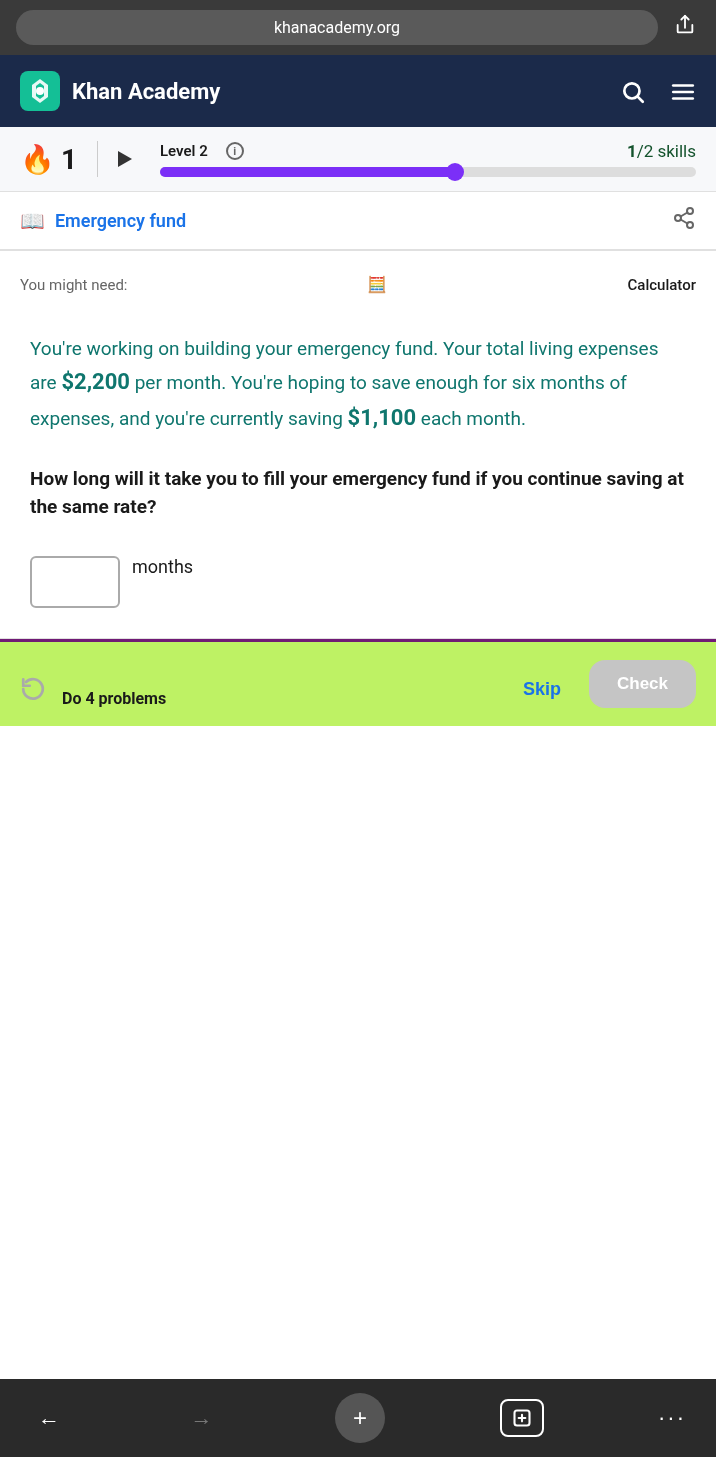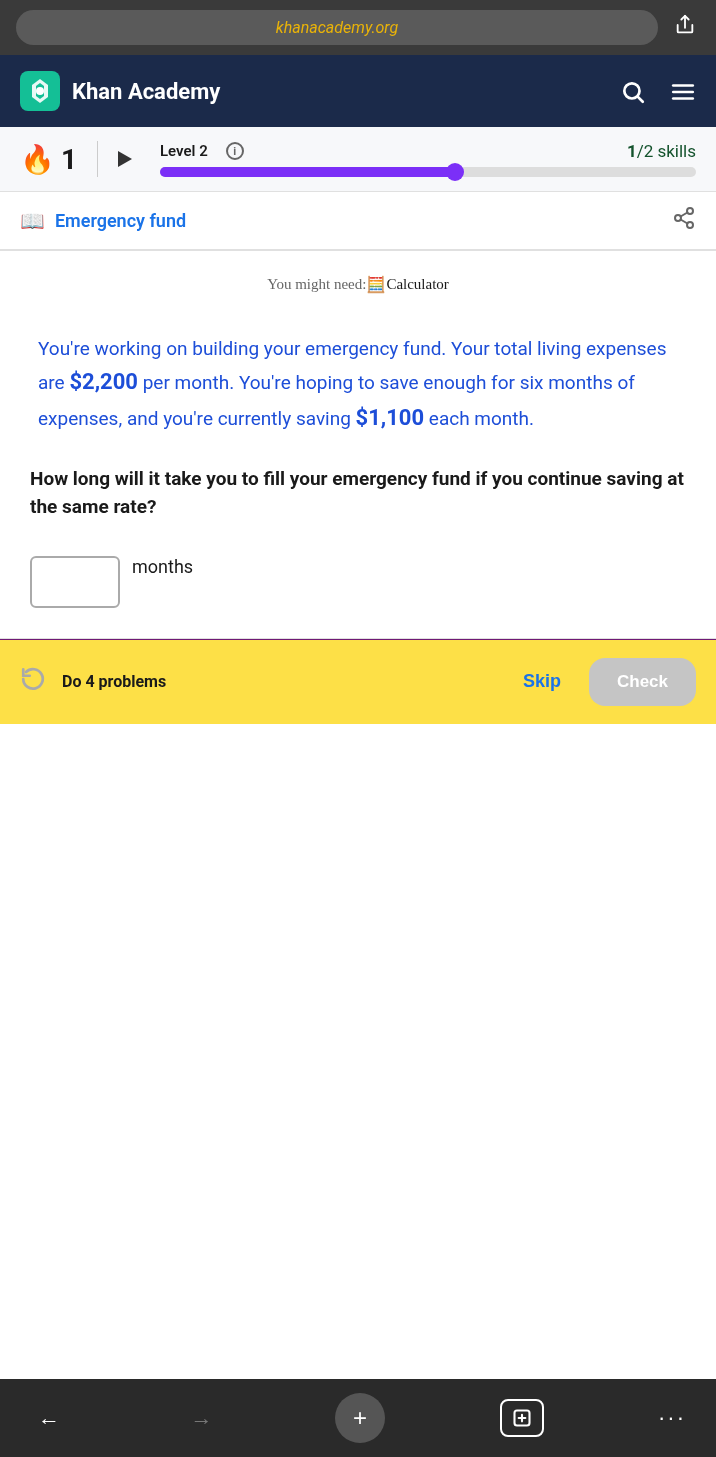--- a/index.html
+++ b/index.html
@@ -25,24 +25,23 @@
     .url-bar {
       background: #5a5a5a;
       border-radius: 20px;
       padding: 8px 20px;
       flex: 1;
       display: flex;
       align-items: center;
       justify-content: center;
     }
     .url-text {
-      color: #eab308;
+      color: #ffffff;
       font-size: 16px;
       font-weight: 400;
-      font-style: italic;
     }
     .share-btn {
       color: #ffffff;
       font-size: 20px;
       background: none;
       border: none;
       cursor: pointer;
       padding: 4px;
     }
 
@@ -205,37 +204,37 @@
       flex-direction: column;
     }
 
     .calculator-hint {
       text-align: center;
       padding: 24px 20px 10px;
       color: #666;
       font-size: 15px;
       display: flex;
       align-items: center;
-      justify-content: center;
-      font-family: Liberation Serif, serif;
+      justify-content: space-between;
+      gap: 6px;
     }
     .calc-icon {
       font-size: 16px;
     }
     .calc-link {
       color: #1a1a1a;
       text-decoration: none;
       font-weight: 500;
     }
 
     .problem-text {
-      padding: 30px 38px 20px;
+      padding: 30px 30px 20px;
       font-size: 19px;
       line-height: 1.6;
-      color: #1d4ed8;
+      color: #0f766e;
     }
     .money-bold {
       font-size: 22px;
       font-weight: 700;
     }
 
     .question-text {
       padding: 10px 30px 24px;
       font-size: 19px;
       font-weight: 700;
@@ -265,26 +264,26 @@
     }
 
     .divider-h {
       height: 1px;
       background: #e0e0e0;
       margin: 0;
     }
 
     
     .action-bar {
-      background: #fde047;
+      background: #bef264;
       padding: 18px 20px;
       display: flex;
-      align-items: center;
+      align-items: flex-end;
       gap: 16px;
-      border-top: 1px solid #701a75;
+      border-top: 3px solid #701a75;
     }
     .refresh-icon-btn {
       background: none;
       border: none;
       cursor: pointer;
       font-size: 22px;
       color: #888;
     }
     .do-problems-text {
       font-size: 16px;

